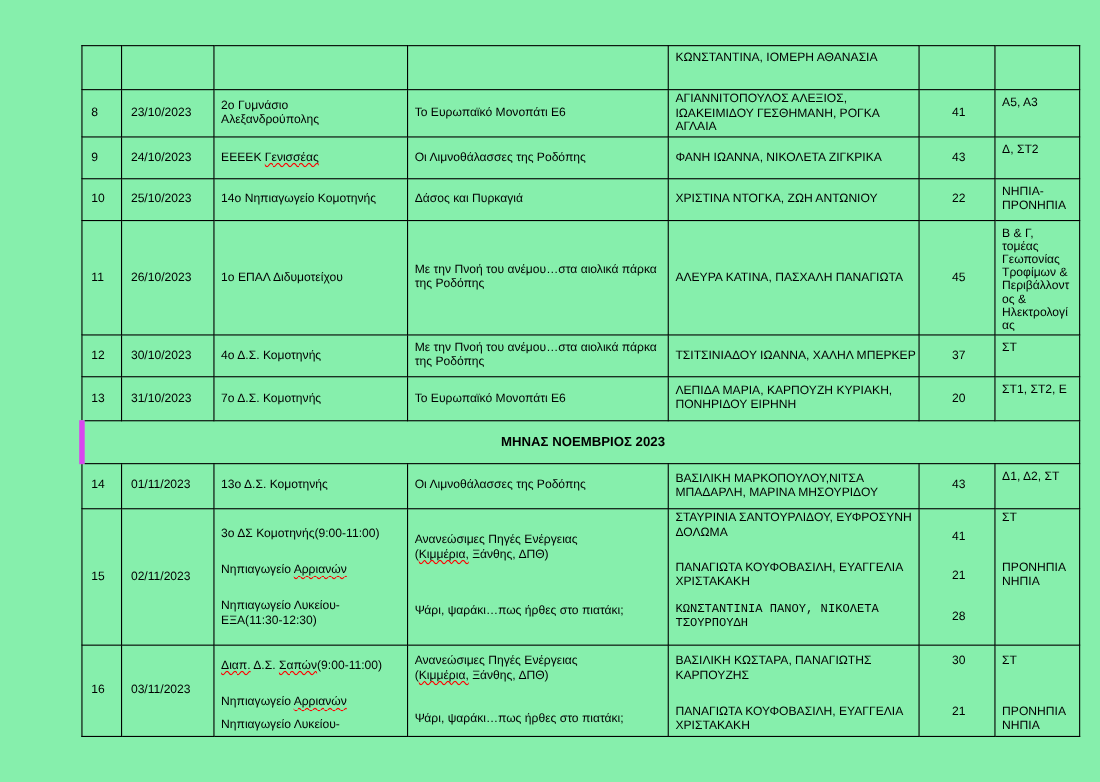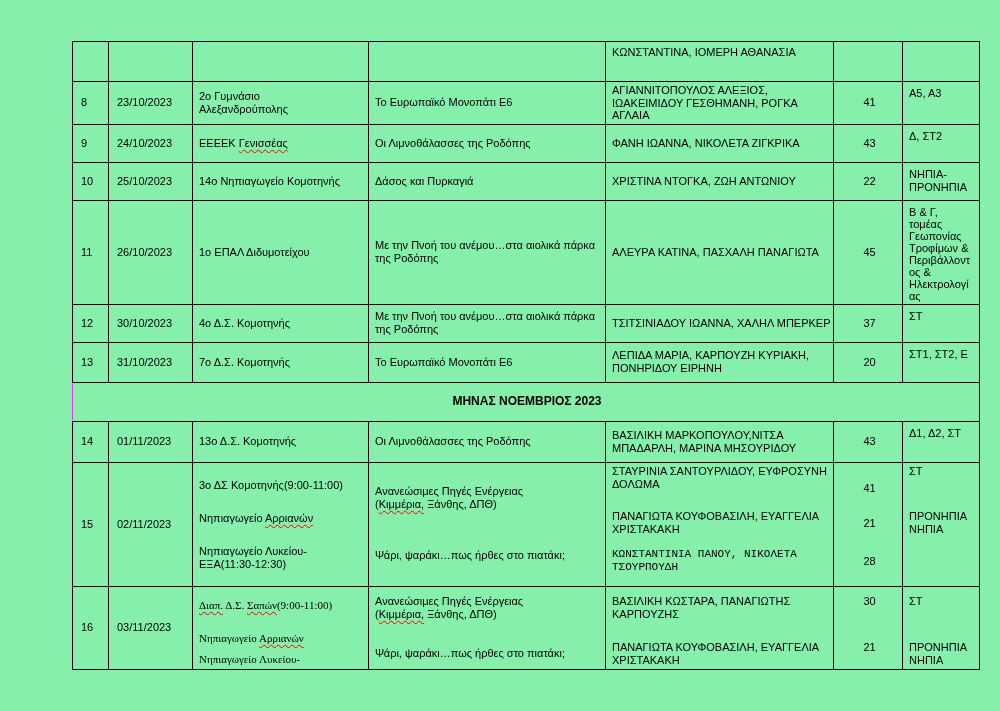--- a/index.html
+++ b/index.html
@@ -26,40 +26,40 @@
   .pre { white-space:pre; display:block; }
   .va-top { vertical-align:top; }
   .num-cell { padding-left:8px; }
   .date-cell { padding-left:8px; }
   .count-cell { padding-left:7px;text-align:center; }
   .grades-cell { vertical-align:top; padding-top:5px; }
   .lh12 { line-height:12px; }
   .lh125 { line-height:12.5px; }
   .month-cell {
     text-align:center; font-weight:bold; font-size:12px;
-    border-left:1px solid #d946ef; border-right:1px solid #000;
+    border-left:5px solid #d946ef; border-right:1px solid #000;
   }
   .stack { vertical-align:top; }
   .stack .blk { display:block; white-space:pre; }
   .misspell {
     text-decoration-line:underline;
     text-decoration-style:wavy;
     text-decoration-color:#ff0000;
     text-decoration-thickness:1px;
     text-underline-offset:2px;
     text-decoration-skip-ink:none;
   }
   
   .r15-school { padding-top:16px; } .r15-s2 { margin-top:20px; } .r15-s3 { margin-top:20px; }
   .r15-prog { padding-top:22px; } .r15-p2 { margin-top:38px; }
   .r15-names { padding-top:2px; } .r15-n2 { margin-top:19px; } .r15-n3 { margin-top:12px;font-family:Liberation Mono, monospace; }
   .r15-count { padding-top:19px; } .r15-c2 { margin-top:22px; } .r15-c3 { margin-top:25px; }
   .r15-grades { padding-top:2px; } .r15-g2 { margin-top:32px; }
   
-  .r16-school { padding-top:12px;font-family:Liberation Serif, serif; } .r16-s2 { margin-top:20px; } .r16-s3 { margin-top:8px; }
+  .r16-school { padding-top:12px; } .r16-s2 { margin-top:20px; } .r16-s3 { margin-top:8px; }
   .r16-prog { padding-top:8px; } .r16-p2 { margin-top:26px; }
   .r16-names { padding-top:8px; } .r16-n2 { margin-top:20px; }
   .r16-count { padding-top:8px; } .r16-c2 { margin-top:33px; }
   .r16-grades { padding-top:8px; } .r16-g2 { margin-top:33px; }
 </style>
 </head>
 <body>
 
 <div class="page">
   <table class="doc">

